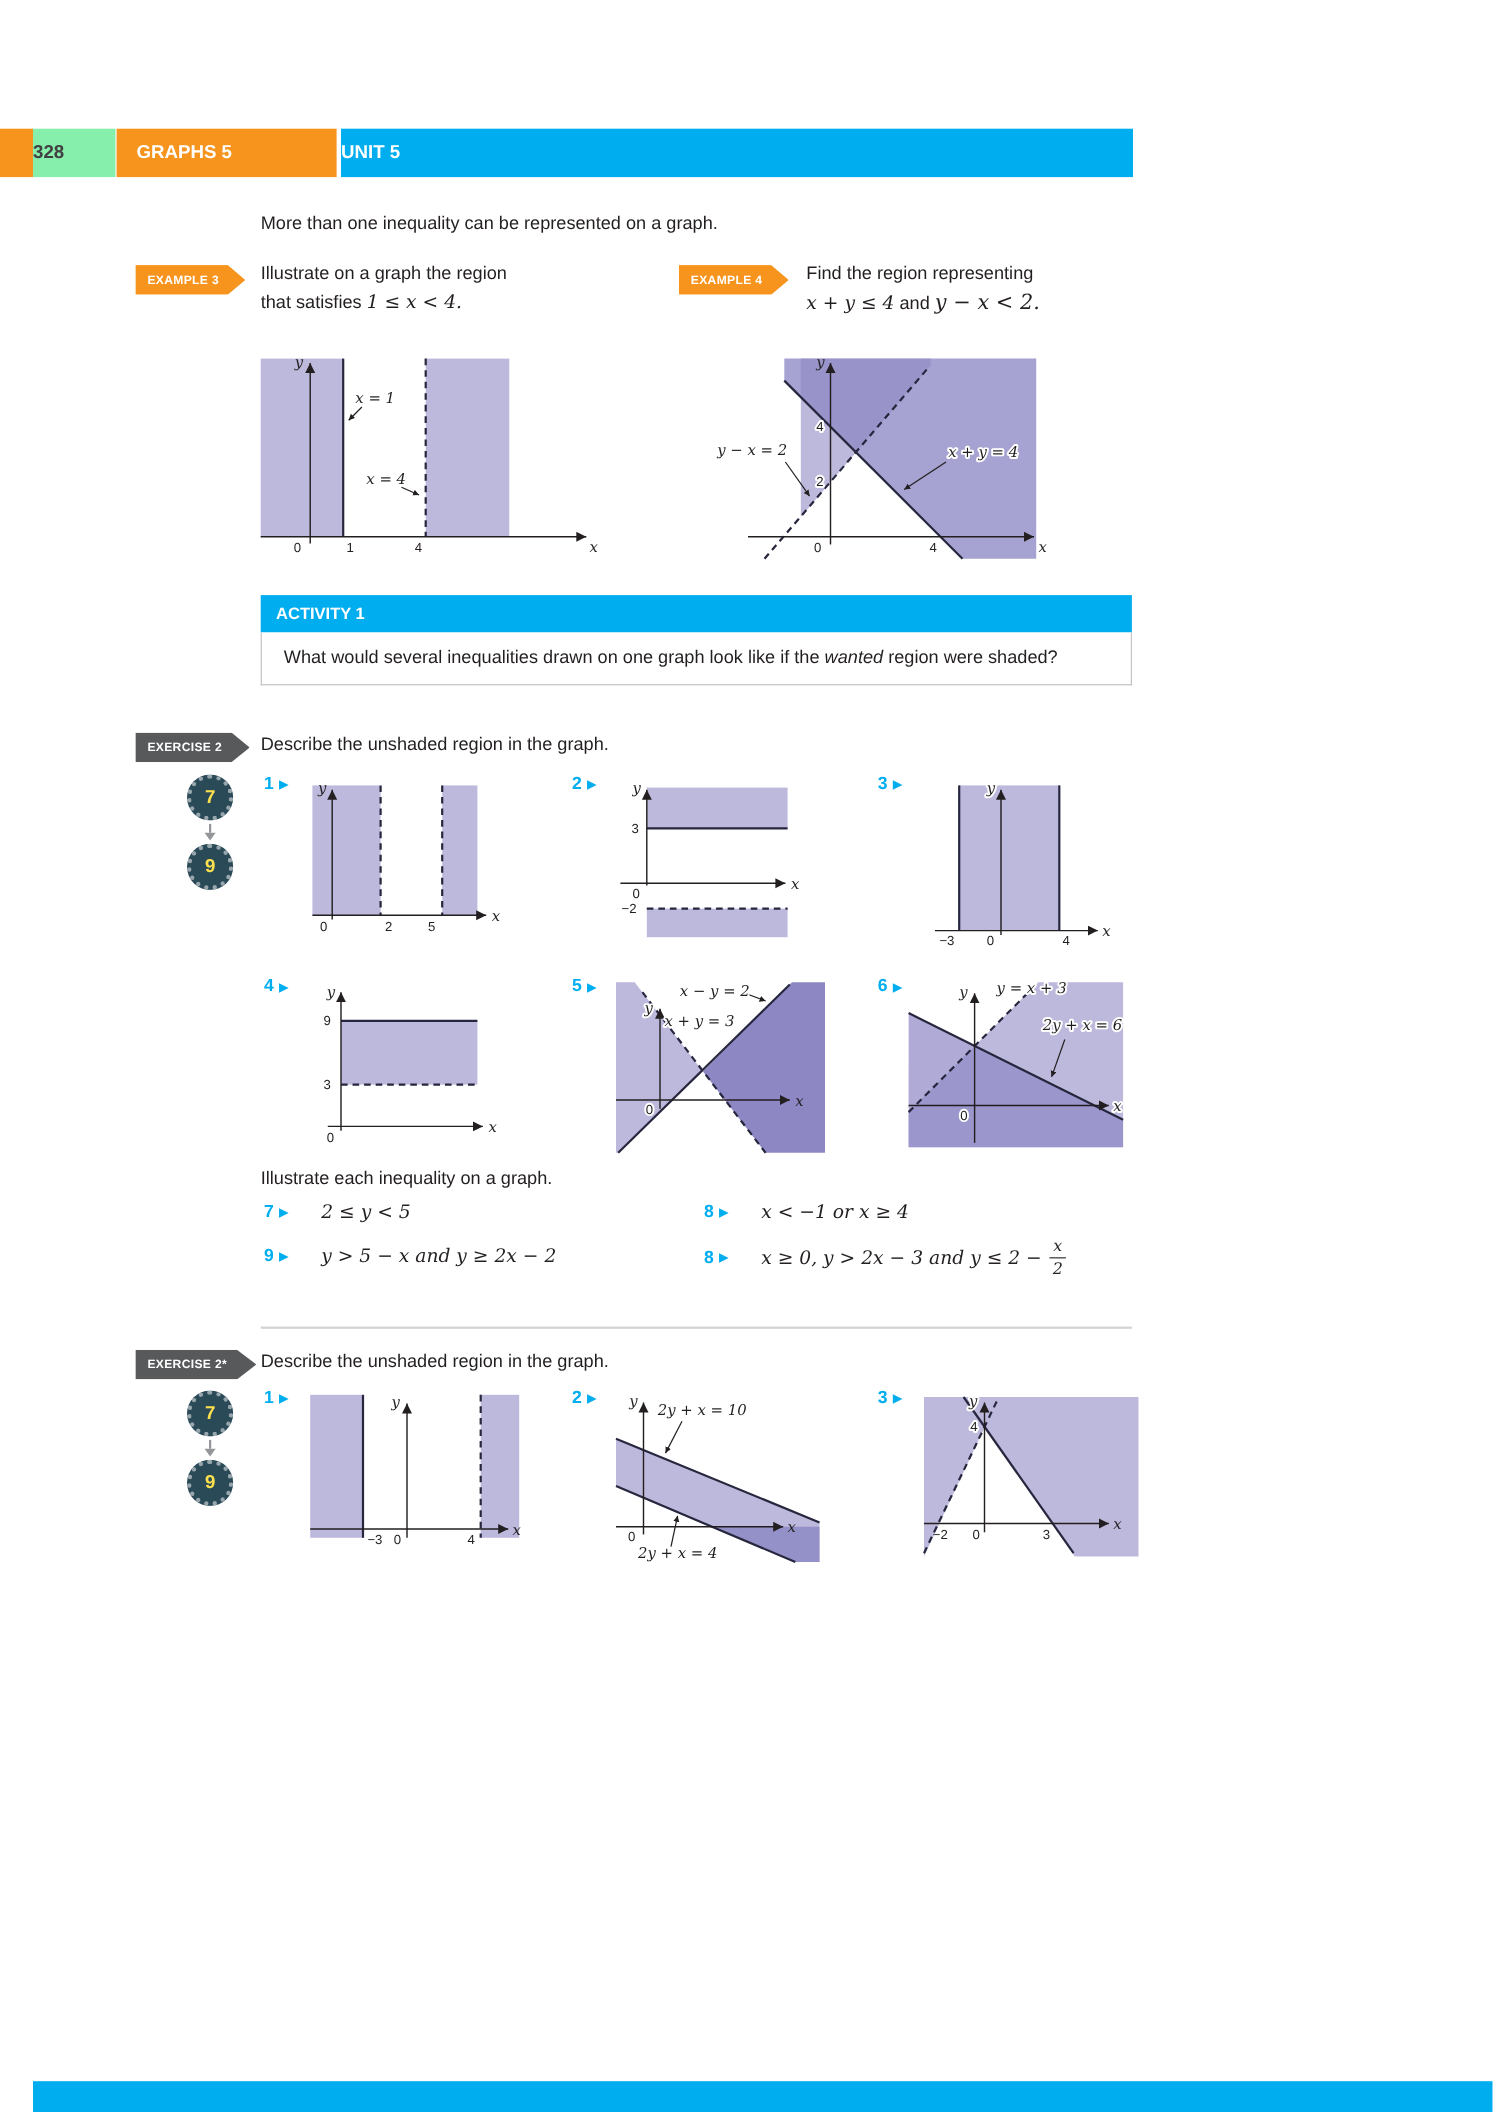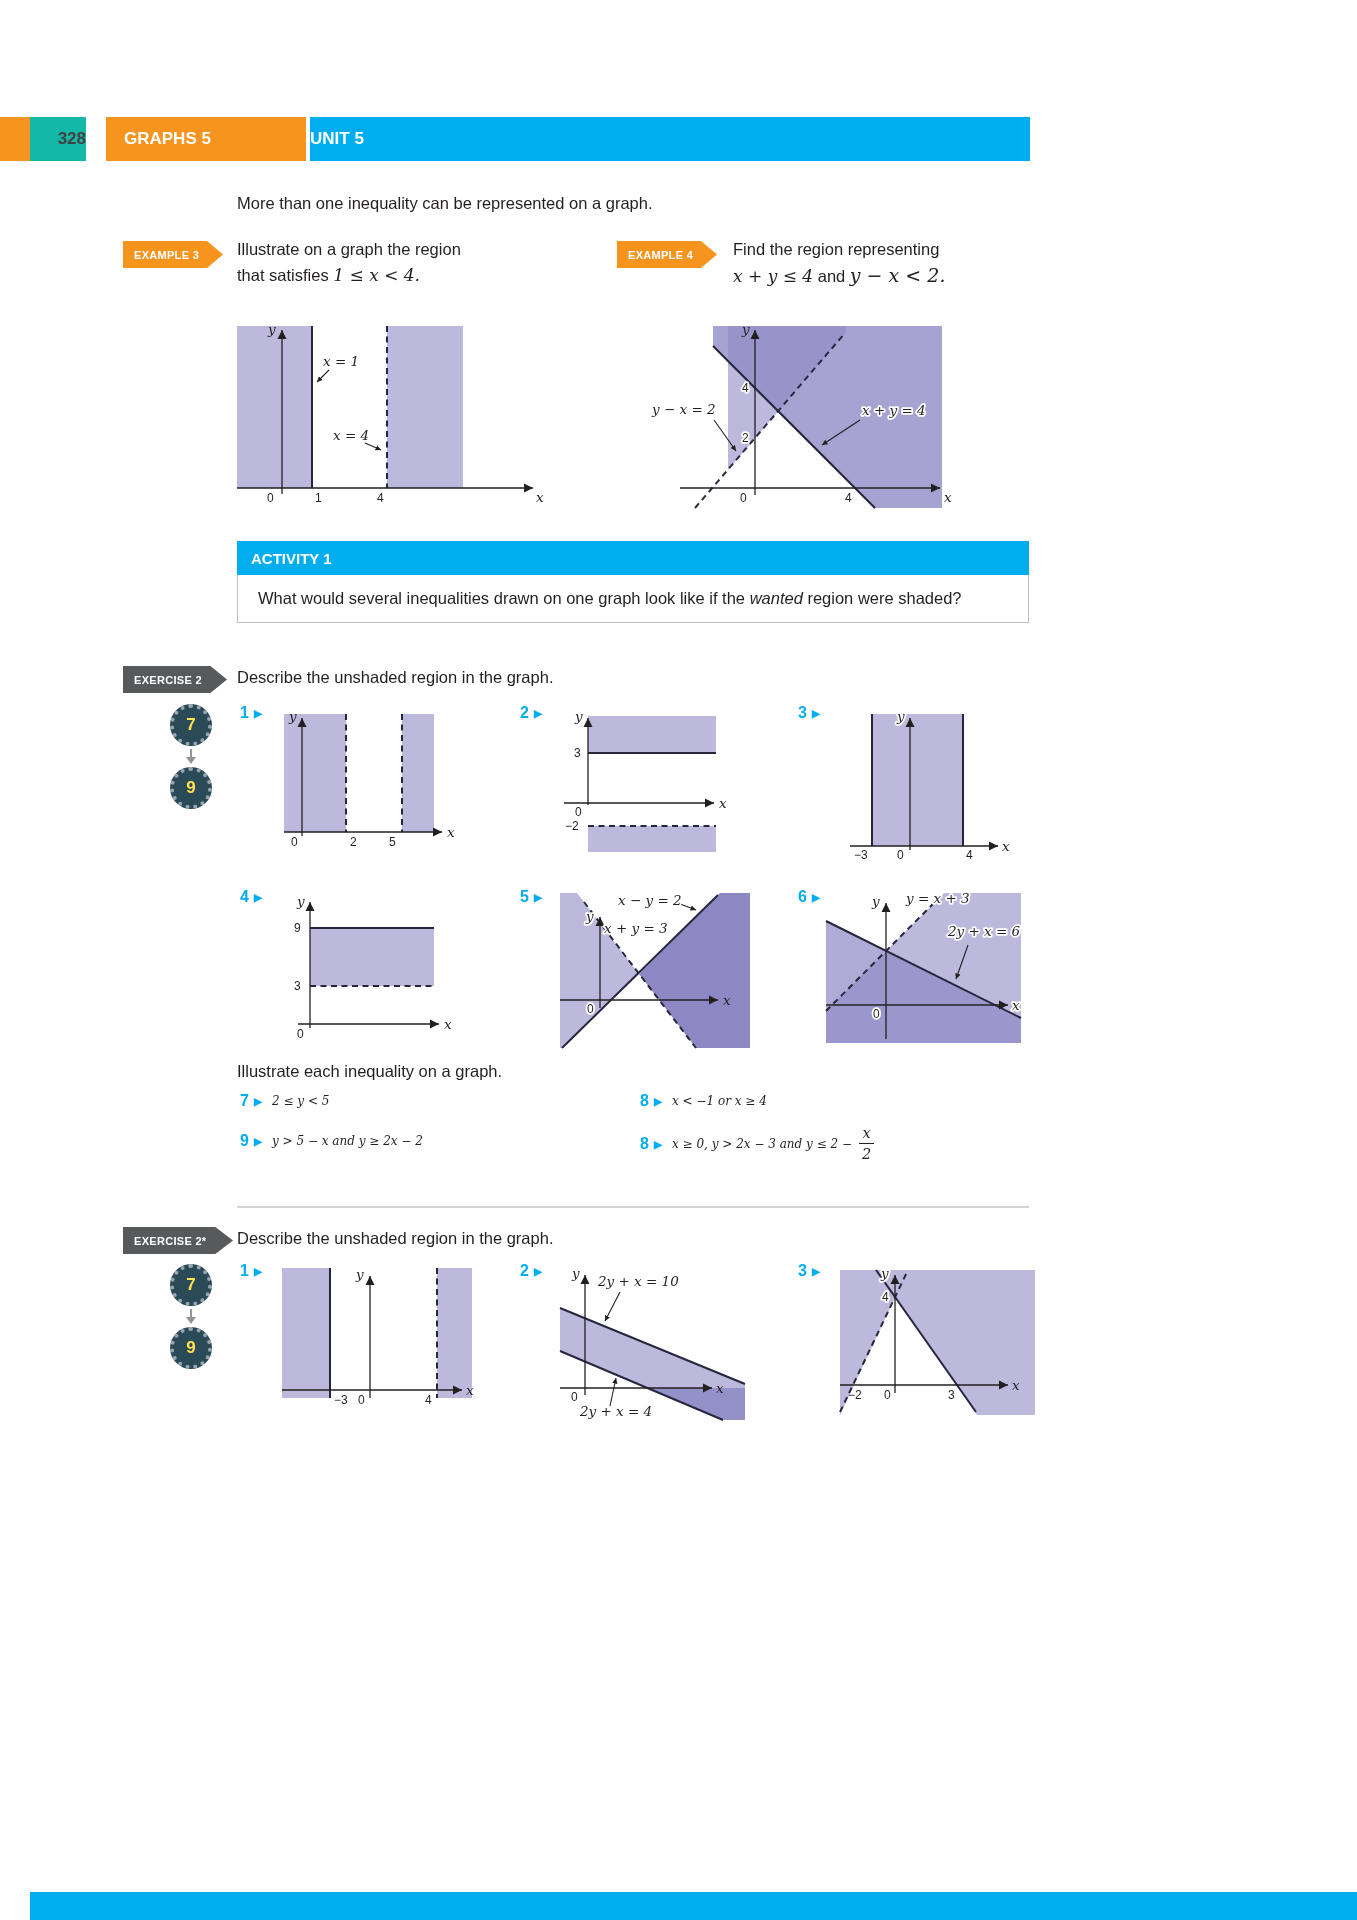--- a/index.html
+++ b/index.html
@@ -23,21 +23,21 @@
   .cell{position:absolute;width:270px;height:170px}
   .cell .qnum{position:absolute;left:2px;top:4px}
   .cell svg{position:absolute}
   
   .badge-col{display:flex;flex-direction:column;align-items:center;width:46px}
   .badge{width:42px;height:42px;border-radius:50%;background:#2B4A57;border:4px dotted #97A6AD;display:flex;align-items:center;justify-content:center;color:#FFE14D;font-weight:bold;font-size:17px}
   .vstem{width:2px;height:8px;background:#939598;margin-top:3px}
   .varrow{width:0;height:0;border-left:5px solid transparent;border-right:5px solid transparent;border-top:7px solid #939598;margin-bottom:3px}
   
   .item{display:flex;align-items:center}
-  .item .expr{margin-left:10px;font-size:12px}
+  .item .expr{margin-left:30px;font-size:17px}
   .frac{display:inline-flex;flex-direction:column;align-items:center;line-height:1;margin-left:7px;font-size:14.5px}
   .frac .bar{width:15px;height:1.4px;background:#231F20;margin:2.5px 0}
   .divider{height:1.5px;background:#d1d3d4}
   
   svg{overflow:visible}
   .ax{stroke:#231F20;stroke-width:1.3;fill:none}
   .ln{stroke:#26263E;stroke-width:2;fill:none}
   .lnd{stroke:#26263E;stroke-width:2;fill:none;stroke-dasharray:6 4.5}
   .sh1{fill:#BDB9DC}
   .sh2{fill:#8D88C4}
@@ -55,21 +55,21 @@
         <path d="M0,0 L7,3.5 L0,7 z" fill="#231F20"></path>
       </marker>
     <marker id="arrs" markerWidth="8" markerHeight="8" refX="5" refY="2.5" orient="auto">
         <path d="M0,0 L5,2.5 L0,5 z" fill="#231F20"></path>
       </marker>
   </defs>
 </svg>
 
 <div class="abs" style="left:0;top:117px;width:1357px;height:44px">
   <div class="abs" style="left:0;top:0;width:30px;height:44px;background:#F7941D"></div>
-  <div class="abs hseg" style="left:30px;top:0;width:56px;height:44px;background:#14b8a6;justify-content:flex-end">
+  <div class="abs hseg" style="left:30px;top:0;width:75px;height:44px;background:#86efac;justify-content:flex-start">
     <span style="color:#414042">328</span>
   </div>
   <div class="abs hseg" style="left:106px;top:0;width:200px;height:44px;background:#F7941D;padding-left:18px">
     <span>GRAPHS 5</span>
   </div>
   <div class="abs hseg" style="left:310px;top:0;width:720px;height:44px;background:#00AEEF;">
     <span>UNIT 5</span>
   </div>
 </div>
 

